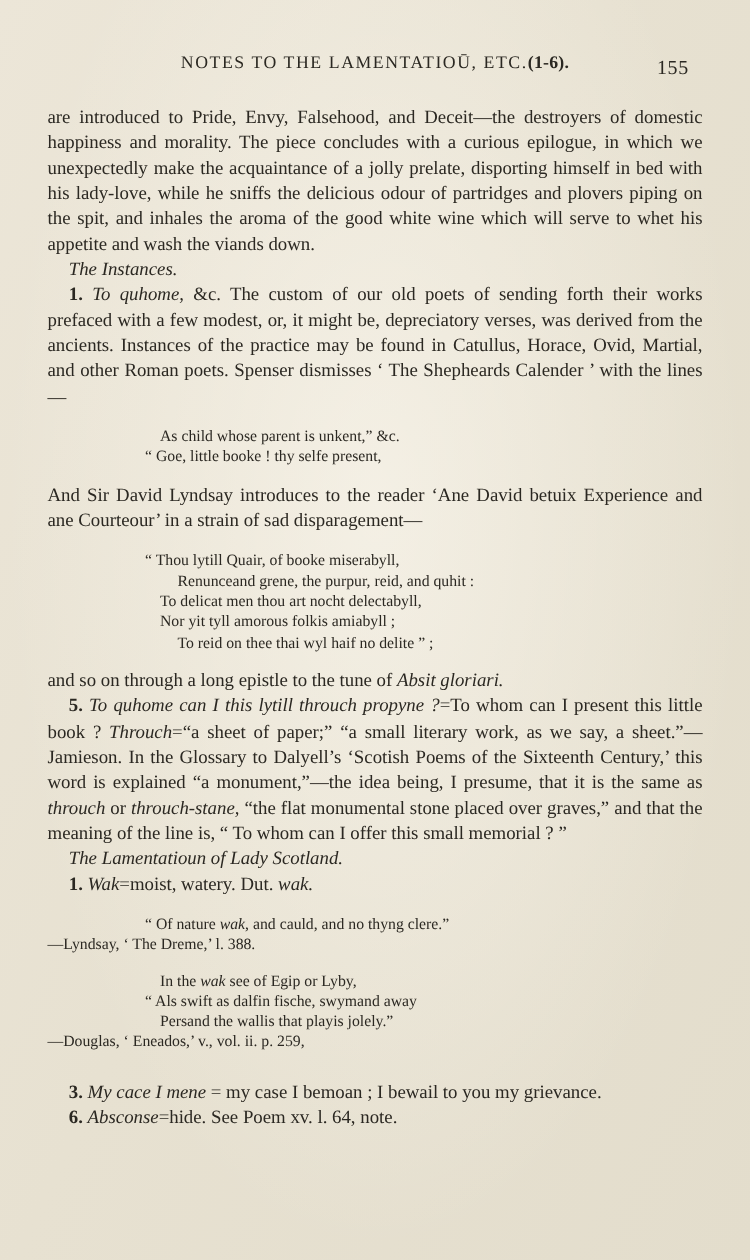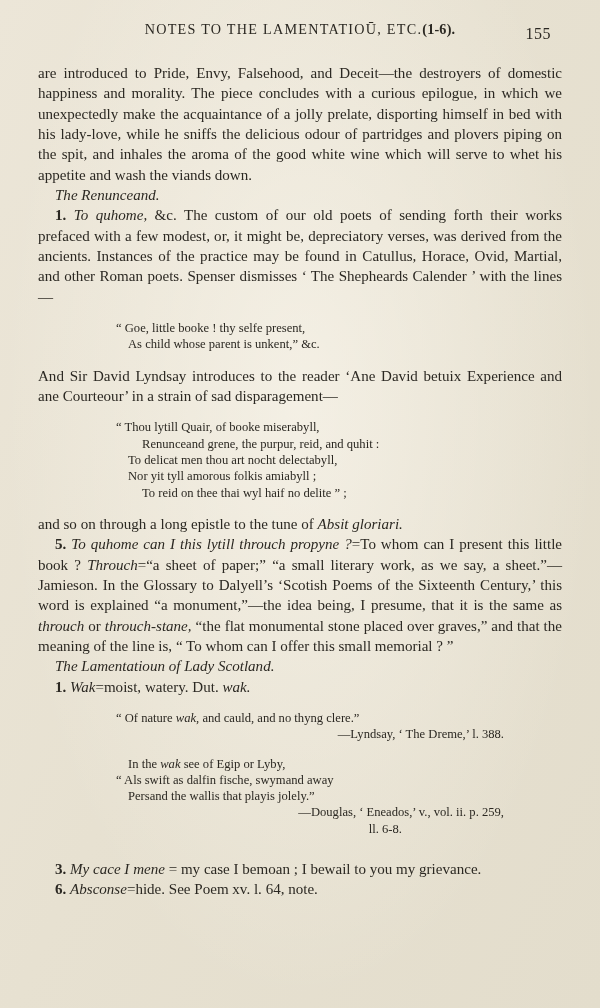--- a/index.html
+++ b/index.html
@@ -13,21 +13,21 @@
     font-family: "Liberation Serif", "DejaVu Serif", serif;
     color: #2b2822;
     overflow: hidden;
   }
 
   .page {
     position: relative;
     width: 600px;
     height: 1008px;
     box-sizing: border-box;
-    padding: 21px 38px 0 38px;
+    padding: 42px 38px 0 38px;
     background:
       radial-gradient(ellipse at 50% 40%, rgba(255,252,245,0.55) 0%, rgba(255,252,245,0.0) 70%),
       linear-gradient(115deg, #ece6d8 0%, #e7e1d1 45%, #e3ddcc 100%);
   }
 
   
   .running-head {
     display: flex;
     align-items: baseline;
     justify-content: center;
@@ -81,21 +81,20 @@
   .quote-block .qline {
     white-space: pre;
     display: block;
   }
   .q-indent-0 { padding-left: 78px; }
   .q-indent-1 { padding-left: 90px; }
   .q-indent-2 { padding-left: 104px; }
 
   .citation {
     display: block;
-    text-align: right;
     padding-right: 58px;
     white-space: pre;
   }
   .citation-2 {
     display: block;
     text-align: right;
     padding-right: 160px;
     white-space: pre;
   }
 
@@ -111,28 +110,28 @@
       <span>NOTES TO THE LAMENTATIOŪ, ETC.</span><span class="small-caps-tail">(1-6).</span>
     </div>
     <div class="folio">155</div>
   </div>
 
   <div class="body-text">
 
     <p class="para">are introduced to Pride, Envy, Falsehood, and Deceit—the destroyers of domestic happiness and morality.  The piece concludes with a curious epilogue, in which we unexpectedly make the acquaintance of a jolly prelate, disporting himself in bed with his lady-love, while he sniffs the delicious odour of partridges and plovers piping on the spit, and inhales the aroma of the good white wine which will serve to whet his appetite and wash the viands down.</p>
 
     <p class="para run-head-item">
-      <span class="it">The Renunceand.</span>
+      <span class="it">The Instances.</span>
     </p>
 
     <p class="para run-head-item"><span class="bd">1.</span> <span class="it">To quhome,</span><span> &amp;c.   The custom of our old poets of sending forth their works prefaced with a few modest, or, it might be, depreciatory verses, was derived from the ancients.  Instances of the practice may be found in Catullus, Horace, Ovid, Martial, and other Roman poets.  Spenser dismisses ‘ The Shepheards Calender ’ with the lines—</span></p>
 
     <div class="quote-block">
+      <span class="qline q-indent-1">As child whose parent is unkent,” &amp;c.</span>
       <span class="qline q-indent-0">“ Goe, little booke ! thy selfe present,</span>
-      <span class="qline q-indent-1">As child whose parent is unkent,” &amp;c.</span>
     </div>
 
     <p class="para">And Sir David Lyndsay introduces to the reader ‘Ane  David betuix Experience and ane Courteour’ in a strain of sad disparagement—</p>
 
     <div class="quote-block">
       <span class="qline q-indent-0">“ Thou lytill Quair, of booke miserabyll,</span>
       <span class="qline q-indent-2">Renunceand grene, the purpur, reid, and quhit :</span>
       <span class="qline q-indent-1">To delicat men thou art nocht delectabyll,</span>
       <span class="qline q-indent-1">Nor yit tyll amorous folkis amiabyll ;</span>
       <span class="qline q-indent-2">To reid on thee thai wyl haif no delite ” ;</span>
@@ -151,21 +150,20 @@
     <div class="quote-block">
       <span class="qline q-indent-0">“ Of nature <span class="it">wak</span>, and cauld, and no thyng clere.”</span>
       <span class="citation">—Lyndsay, ‘ The Dreme,’ l. 388.</span>
     </div>
 
     <div class="quote-block">
       <span class="qline q-indent-1">In the <span class="it">wak</span> see of Egip or Lyby,</span>
       <span class="qline q-indent-0">“ Als swift as dalfin fische, swymand away</span>
       <span class="qline q-indent-1">Persand the wallis that playis jolely.”</span>
       <span class="citation">—Douglas, ‘ Eneados,’ v., vol. ii. p. 259,</span>
-      <span class="citation-2">ll. 6-8.</span>
     </div>
 
     <div class="gap-sm"></div>
 
     <p class="para run-head-item"><span class="bd">3.</span> <span class="it">My  cace  I  mene</span><span> = my  case  I  bemoan ;  I  bewail  to  you  my grievance.</span></p>
 
     <p class="para run-head-item"><span class="bd">6.</span> <span class="it">Absconse</span><span>=hide.   See Poem xv. l. 64, note.</span></p>
 
   </div>
 </div>

